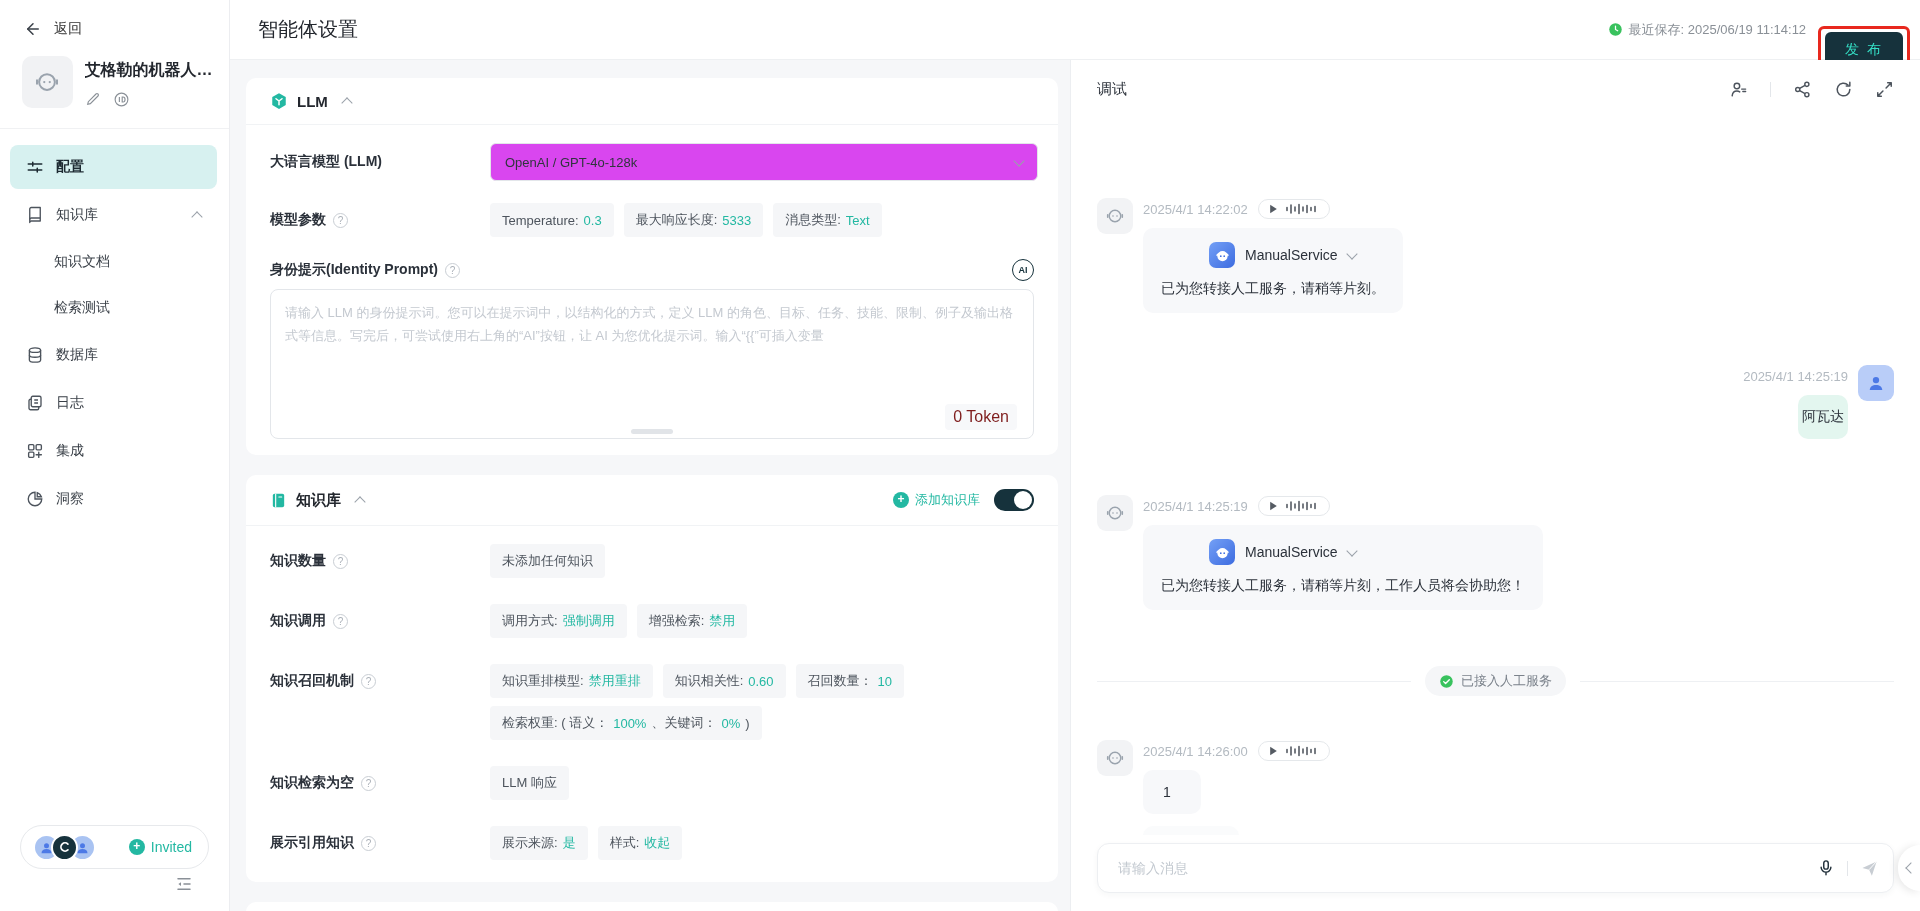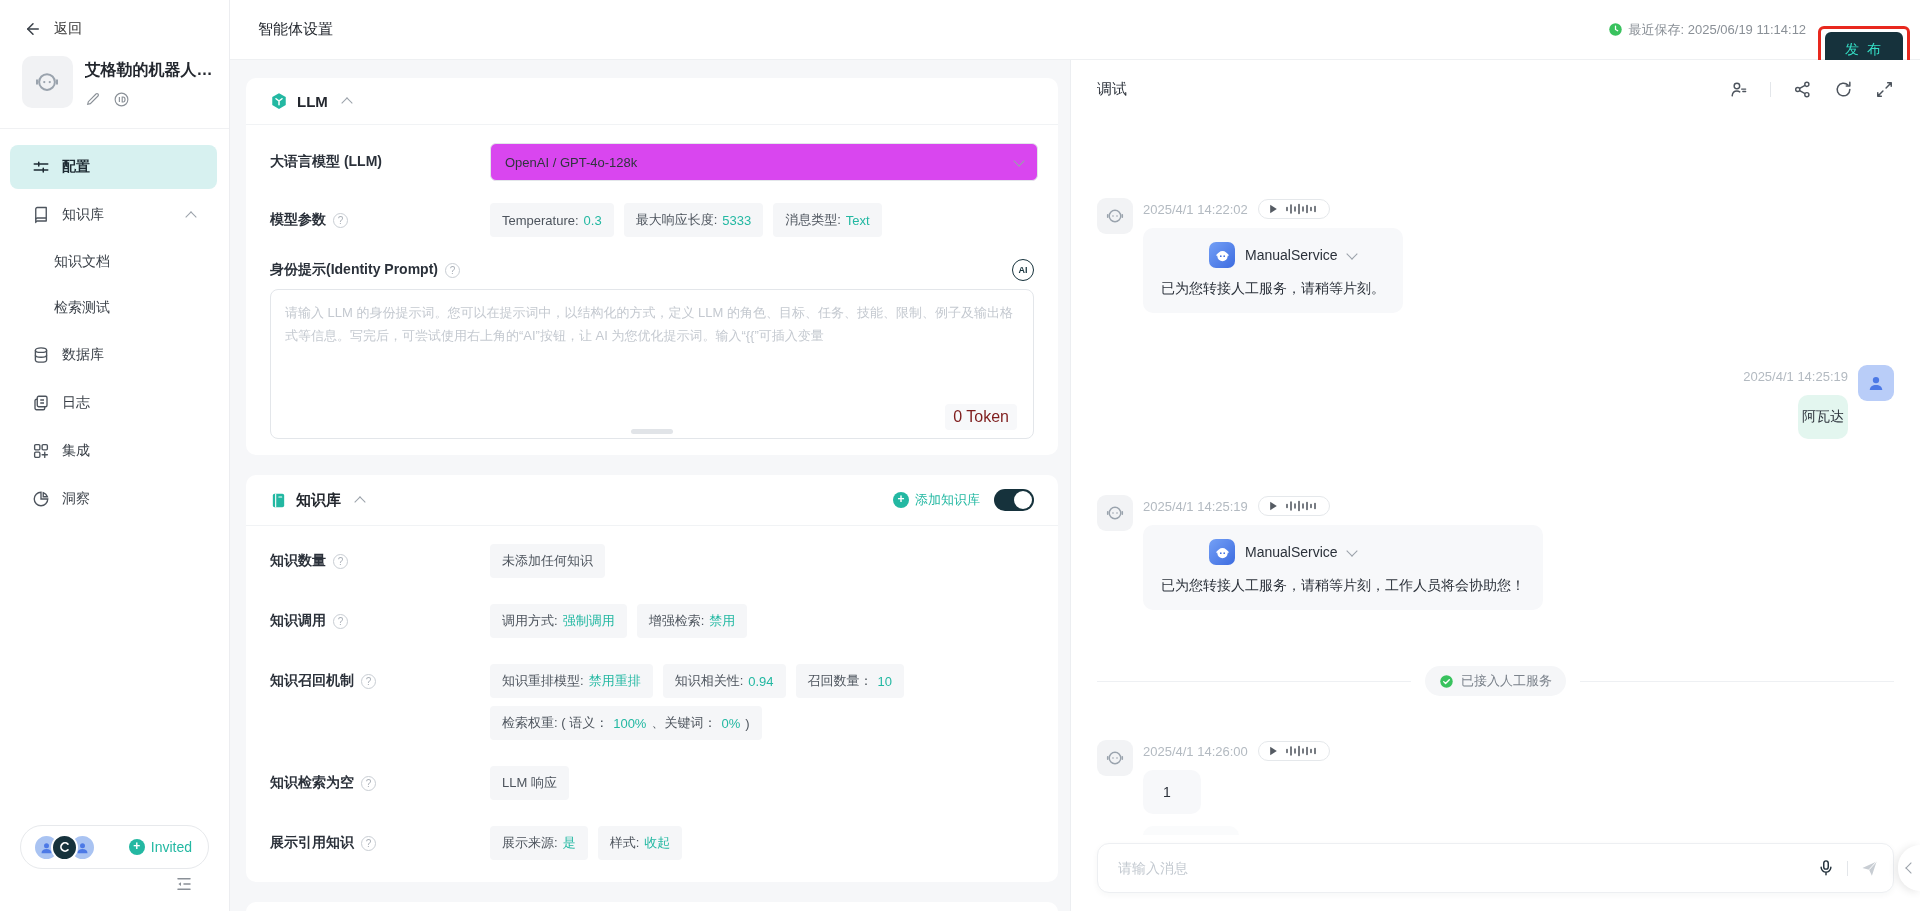--- a/index.html
+++ b/index.html
@@ -10,21 +10,21 @@
   
   .sidebar { width:230px; background:#fff; border-right:1px solid #ecedf0; display:flex; flex-direction:column; }
   .back-row { padding:20px 0 0 24px; font-size:14px; color:#333; display:flex; gap:12px; align-items:center; cursor:pointer; }
   .agent-row { display:flex; gap:12px; padding:18px 14px 0 22px; align-items:flex-start; }
   .agent-avatar { width:52px; height:52px; border-radius:10px; background:#f1f2f4; display:flex; align-items:center; justify-content:center; }
   .agent-meta { min-width:0; }
   .agent-name { font-size:16px; font-weight:bold; color:#23272e; white-space:nowrap; overflow:hidden; text-overflow:ellipsis; padding-top:4px; }
   .agent-icons { display:flex; gap:12px; margin-top:10px; color:#8a9097; }
   .sidebar-divider { height:1px; background:#f0f1f3; margin-top:20px; }
   .nav { padding:16px 12px 0 10px; flex:1; }
-  .nav-item { height:44px; display:flex; align-items:center; gap:12px; padding:0 22px; border-radius:8px; font-size:14px; color:#3a4048; margin-bottom:4px; cursor:pointer; }
+  .nav-item { height:44px; display:flex; align-items:center; gap:12px; padding:0 16px; border-radius:8px; font-size:14px; color:#3a4048; margin-bottom:4px; cursor:pointer; }
   .nav-item.active { background:#d7f1f0; color:#1d2a32; font-weight:bold; }
   .nav-item .ic { color:#4d545d; }
   .nav-item.active .ic { color:#1d2a32; }
   .nav-sub { padding-left:44px; height:42px; }
   .chev { width:8px; height:8px; border-right:1.5px solid #9aa1a9; border-bottom:1.5px solid #9aa1a9; display:inline-block; }
   .chev.up { transform:rotate(-135deg); margin-top:4px; }
   .chev.down { transform:rotate(45deg); margin-bottom:3px; }
   .ml-auto { margin-left:auto; }
   .invited-wrap { padding:0 20px 6px; }
   .invited-pill { border:1px solid #e7e9ec; border-radius:22px; height:44px; display:flex; align-items:center; padding:0 16px 0 12px; justify-content:space-between; cursor:pointer; background:#fff; }
@@ -33,21 +33,21 @@
   .avatar-stack .av + .av { margin-left:-9px; }
   .av.blue { background:#a9c3f2; }
   .av.dark { background:#16323c; z-index:2; }
   .invited-label { color:#23b8a2; font-size:14px; display:flex; align-items:center; gap:6px; }
   .plus-dot { width:16px; height:16px; border-radius:50%; background:#23b8a2; color:#fff; font-size:12px; line-height:15px; text-align:center; font-weight:bold; }
   .fold-row { display:flex; justify-content:flex-end; padding:6px 16px 12px; color:#8a9097; }
 
   
   .main { flex:1; display:flex; flex-direction:column; min-width:0; }
   .topbar { height:60px; background:#fff; border-bottom:1px solid #eef0f2; display:flex; align-items:center; padding:0 10px 0 28px; flex:none; }
-  .topbar-title { font-size:15px; color:#23272e; }
+  .topbar-title { font-size:20px; color:#23272e; }
   .topbar-right { margin-left:auto; display:flex; align-items:center; gap:12px; }
   .saved { display:flex; gap:6px; align-items:center; color:#8a9097; font-size:13px; }
   .pub-wrap { border:3px solid #e8281e; border-radius:6px; padding:3px 4px; display:inline-flex;margin-top:40px; }
   .publish-btn { background:#16323c; color:#35dfc6; border:none; border-radius:6px; padding:9px 20px; font-size:14px; letter-spacing:2px; cursor:pointer; font-family:inherit; }
 
   .content { flex:1; display:flex; min-height:0; }
 
   
   .config-col { width:840px; flex:none; padding:18px 12px 0 16px; display:flex; flex-direction:column; gap:20px; overflow:hidden; }
   .card { background:#fff; border-radius:10px; flex:none; }
@@ -393,21 +393,21 @@
               <span class="info-dot">?</span>
             </div>
             <div class="fvalue chip-stack">
               <span class="chips">
                 <span class="chip">
                     <span>知识重排模型:</span>
                     <span class="val">禁用重排</span>
                   </span>
                 <span class="chip">
                     <span>知识相关性:</span>
-                    <span class="val">0.94</span>
+                    <span class="val">0.60</span>
                   </span>
                 <span class="chip">
                     <span>召回数量：</span>
                     <span class="val">10</span>
                   </span>
               </span>
               <span class="chip">
                 <span>检索权重: ( 语义：</span>
                   <span class="val">100%</span>
                   <span class="sep">、关键词：</span>

